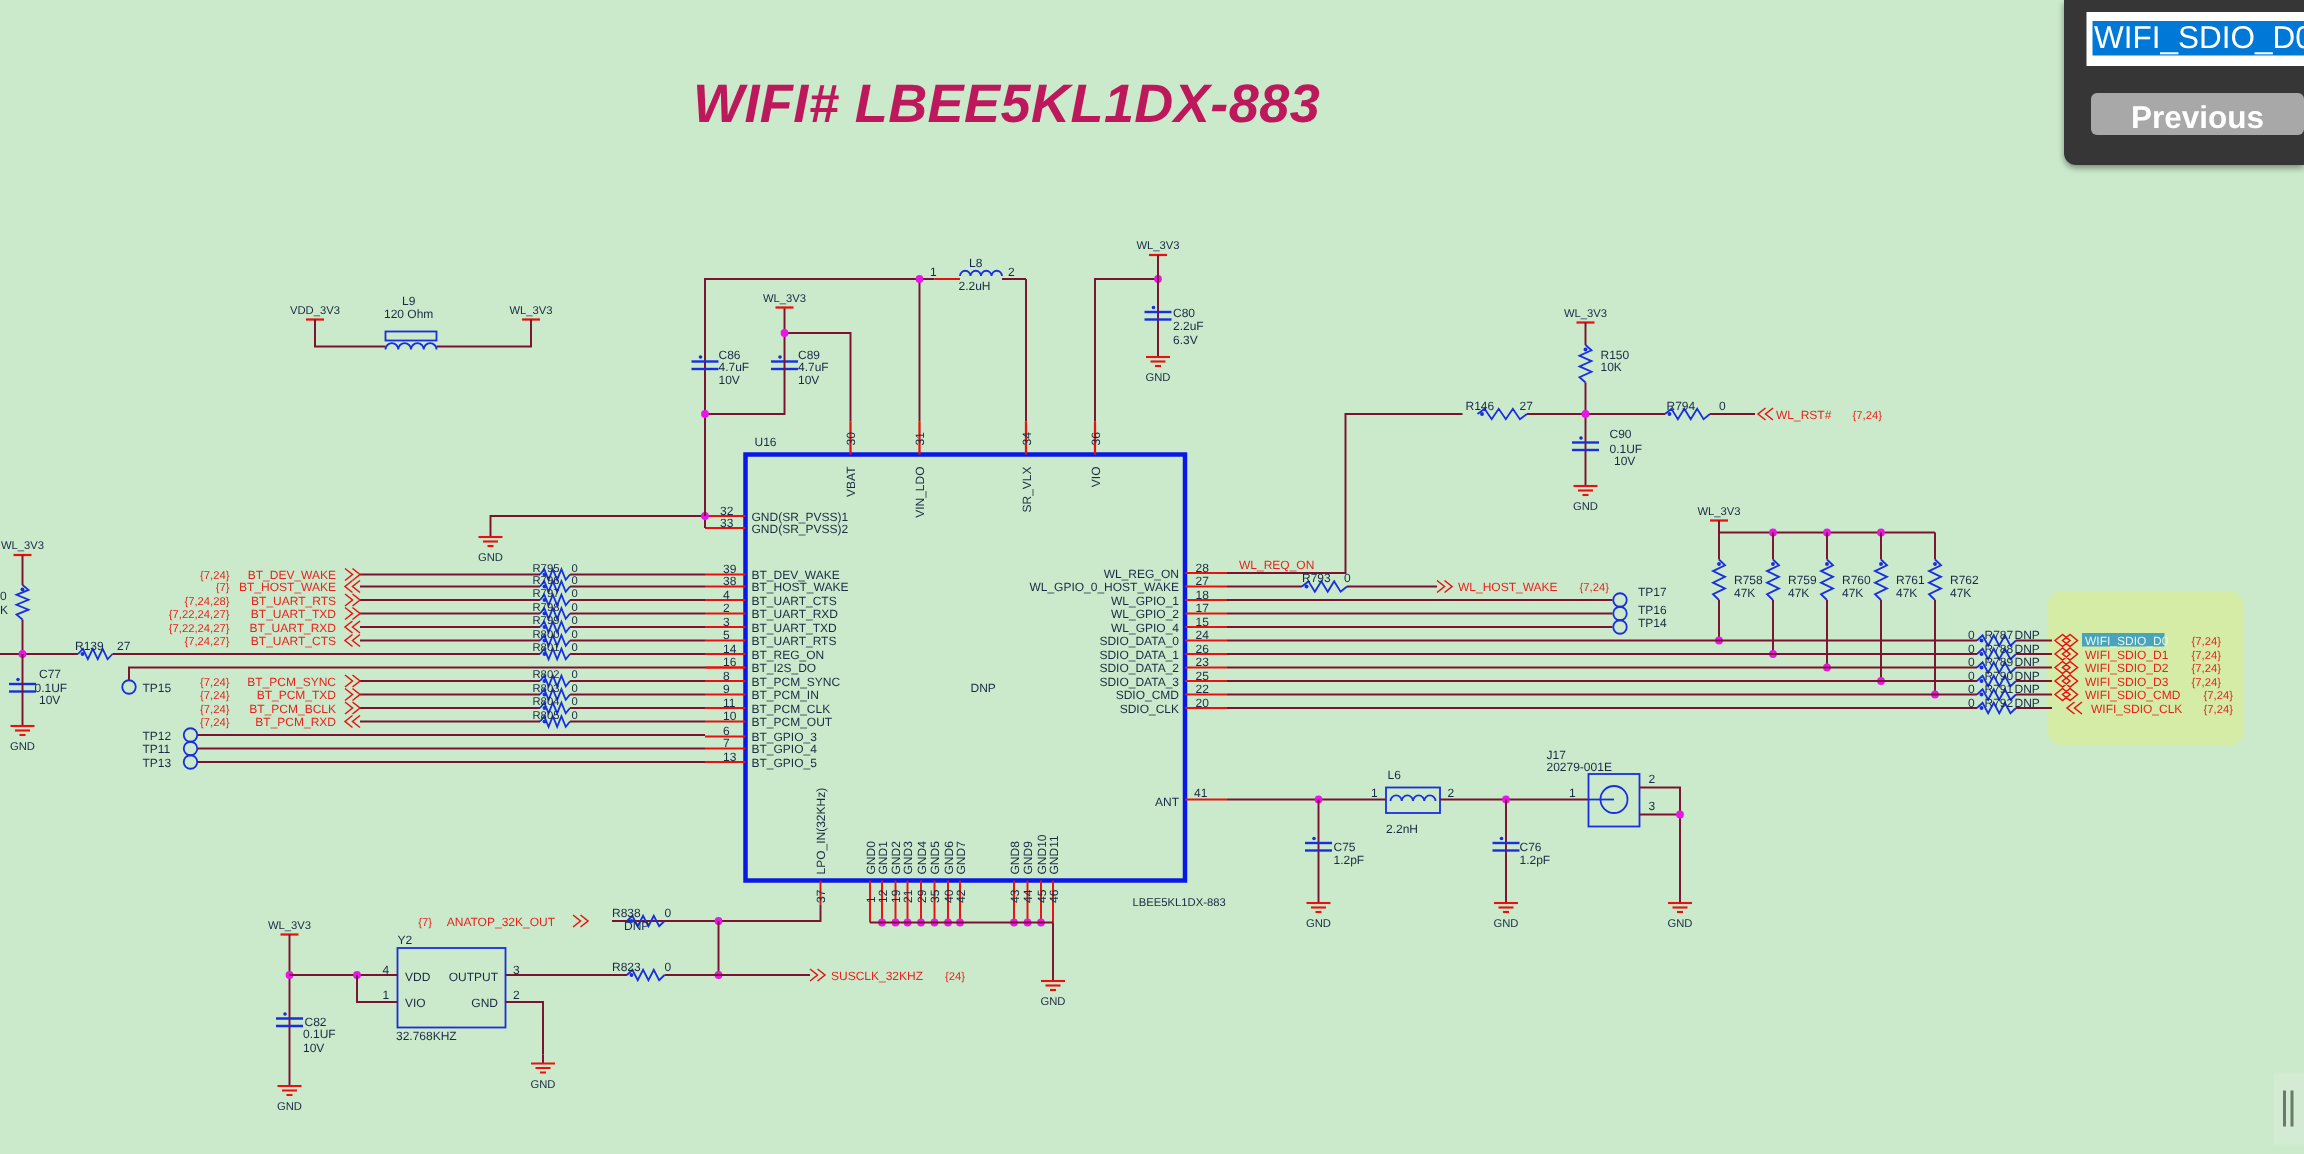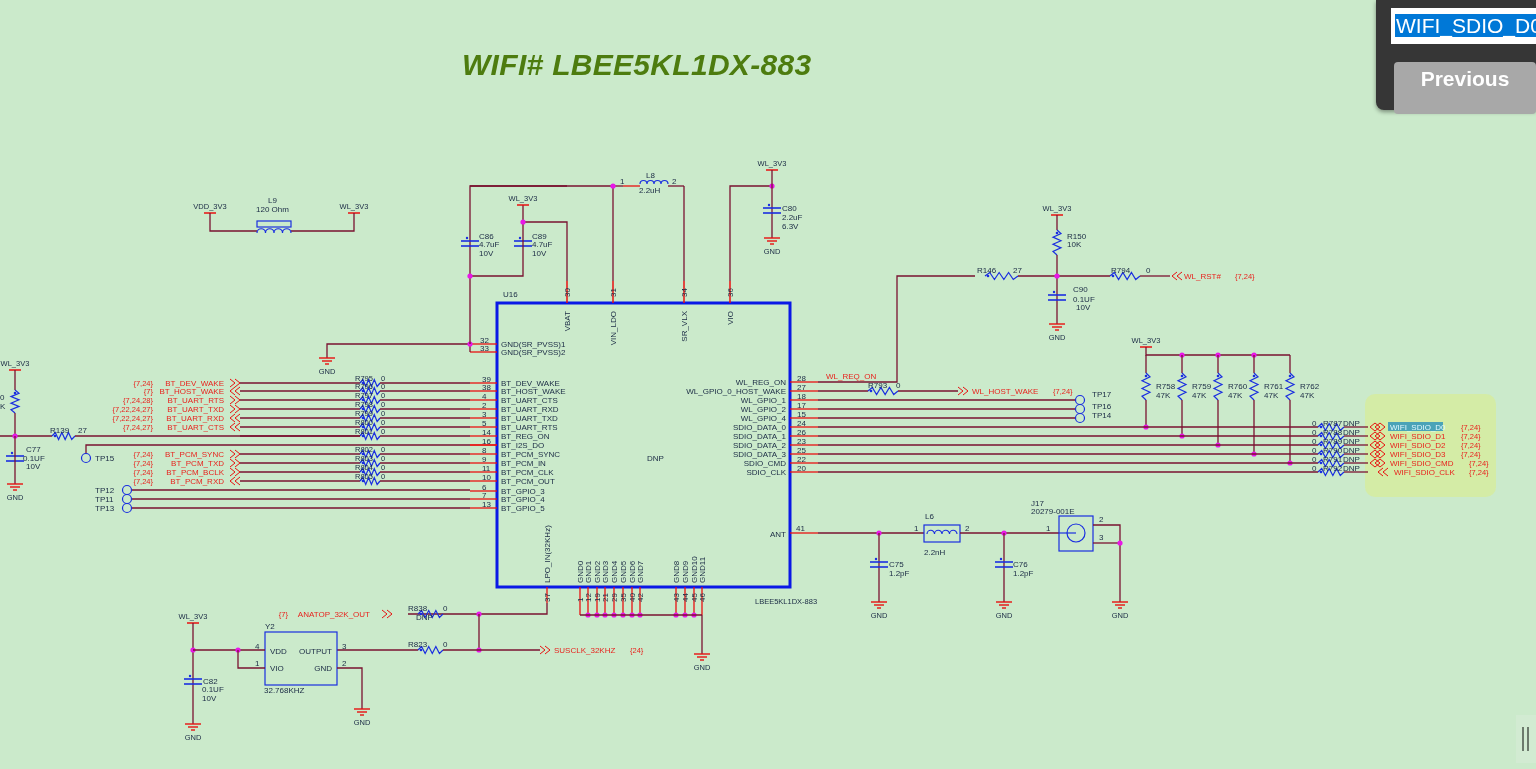--- a/index.html
+++ b/index.html
@@ -1,23 +1,23 @@
 <!DOCTYPE html>
 <html><head>
 <meta charset="utf-8">
 <style>
   html,body{margin:0;padding:0;}
   body{width:1536px;height:769px;overflow:hidden;background:#cbeacb;position:relative;font-family:"Liberation Sans",sans-serif;}
   #canvas{position:absolute;left:0;top:0;width:1536px;height:769px;}
   svg text{font-family:"Liberation Sans",sans-serif;}
-  .title{position:absolute;left:462px;top:48px;font-size:30px;font-weight:bold;font-style:italic;color:#4d7c0f;letter-spacing:0.3px;}
+  .title{position:absolute;left:462px;top:48px;font-size:36px;font-weight:bold;font-style:italic;color:#be185d;letter-spacing:0.3px;}
   .find-panel{position:absolute;left:1376px;top:0;width:160px;height:110px;background:#363636;border-radius:0 0 0 8px;box-shadow:0 2px 4px rgba(0,0,0,0.4);}
   .find-input{position:absolute;left:15px;top:8px;width:145px;height:36px;background:#fff;box-sizing:border-box;padding:3px 4px;overflow:hidden;white-space:nowrap;}
   .find-input span{background:#0078d7;color:#fff;font-size:21px;line-height:30px;padding:0 1px;}
-  .prev-btn{position:absolute;left:18px;top:62px;width:142px;height:52px;background:#a8a8a8;border-radius:4px;color:#fff;font-size:21px;font-weight:bold;text-align:center;line-height:34px;cursor:pointer;}
+  .prev-btn{position:absolute;left:18px;top:62px;width:142px;height:28px;background:#a8a8a8;border-radius:4px;color:#fff;font-size:21px;font-weight:bold;text-align:center;line-height:34px;cursor:pointer;}
   .scroll-grip{position:absolute;left:1516px;top:715px;width:20px;height:48px;background:#d2ebd2;}
   .scroll-grip i{position:absolute;top:12px;width:2px;height:24px;background:#6c7a6c;}
 </style>
 </head>
 <body>
 
 <svg id="canvas" xmlns="http://www.w3.org/2000/svg" width="1536" height="769">
     <rect x="497" y="303" width="293" height="284" fill="none" stroke="#0a18e6" stroke-width="3"></rect>
     <text x="503" y="297" font-size="8" fill="#1a2a44" text-anchor="start" font-weight="normal">U16</text>
     <text x="647" y="461" font-size="8" fill="#1a2a44" text-anchor="start" font-weight="normal">DNP</text>

